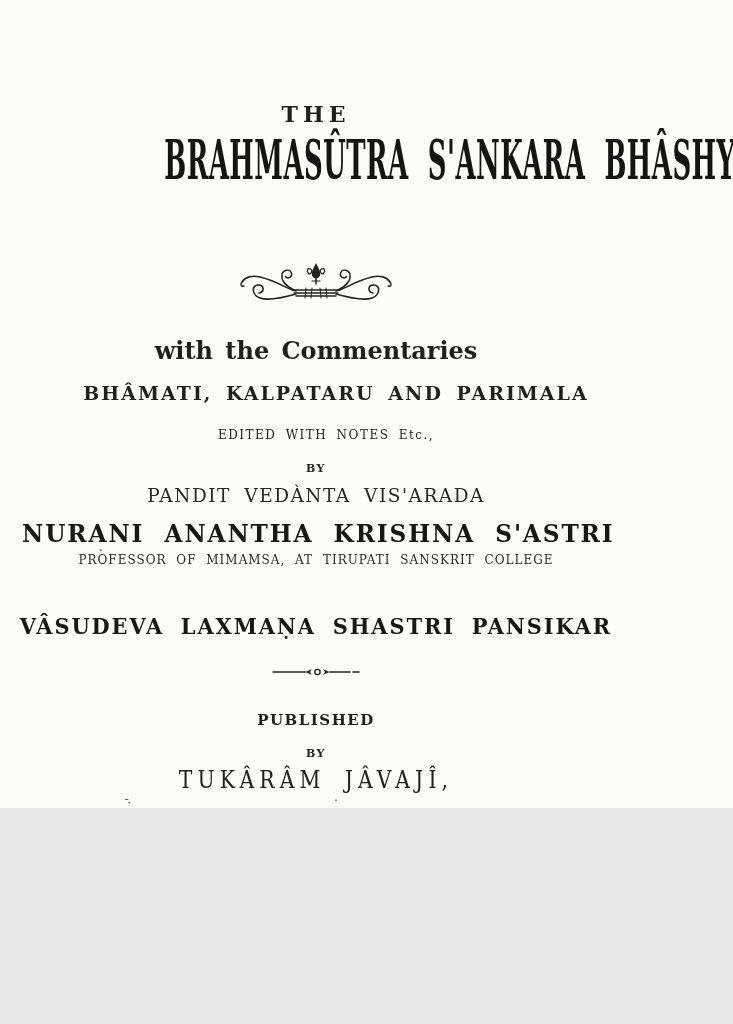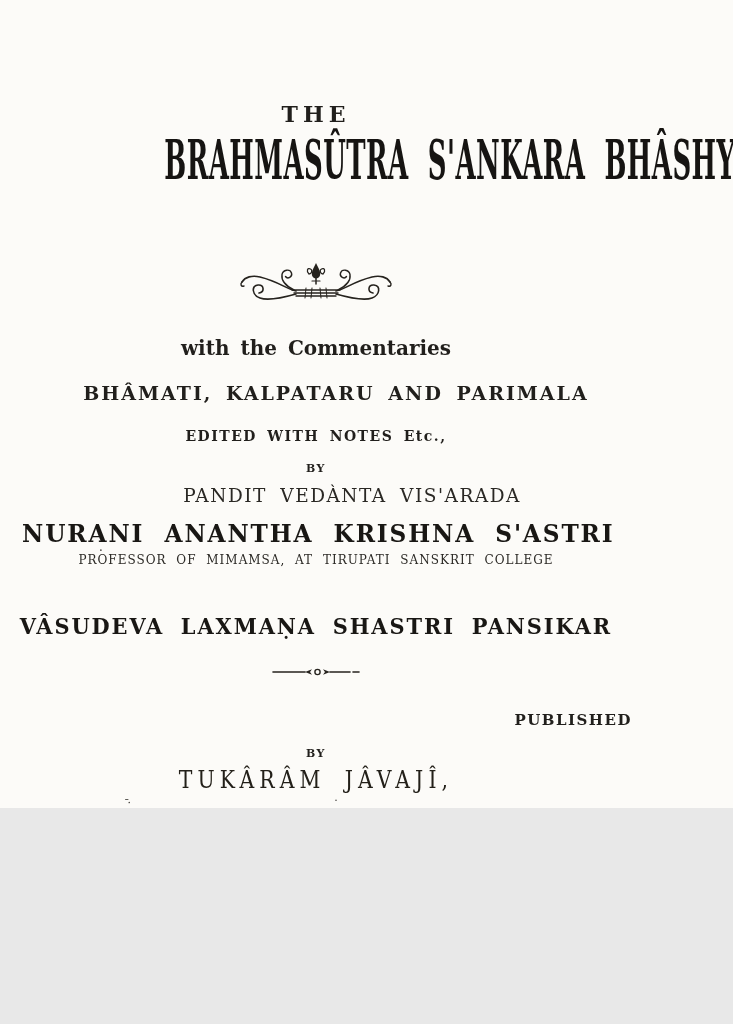--- a/index.html
+++ b/index.html
@@ -20,33 +20,33 @@
   .l-the{top:101px;font-size:22px;font-weight:bold;letter-spacing:5px;}
   .l-main-title{
     top:131px;font-size:54px;font-weight:bold;line-height:58px;
     letter-spacing:1px;word-spacing:20px;
     transform:scaleX(0.48);transform-origin:50% 50%;
     color:#161412;
   }
   .l-portion{top:213px;font-size:20px;font-weight:bold;letter-spacing:2.5px;word-spacing:7px;}
   .l-flourish{top:260px;}
   .l-flourish svg{display:inline-block;}
-  .l-with{top:336px;font-size:20px;font-weight:bold;word-spacing:4px;}
+  .l-with{top:336px;font-size:24px;font-weight:bold;word-spacing:4px;}
   .l-commentaries{top:382px;font-size:19px;font-weight:bold;letter-spacing:2px;word-spacing:5px;padding-left:20px;}
-  .l-edited{top:428px;font-size:14px;font-weight:bold;letter-spacing:1.5px;word-spacing:4px;}
+  .l-edited{top:428px;font-size:12px;font-weight:normal;letter-spacing:1.5px;word-spacing:4px;padding-left:10px;}
   .l-by1{top:462px;font-size:11px;font-weight:bold;letter-spacing:1.5px;}
-  .l-pandit{top:485px;font-size:18.5px;letter-spacing:1.5px;word-spacing:6px;color:#2a2824;padding-left:36px;}
+  .l-pandit{top:485px;font-size:18.5px;letter-spacing:1.5px;word-spacing:6px;color:#2a2824;}
   .l-nurani{top:519px;font-size:25px;font-weight:bold;letter-spacing:2px;word-spacing:11px;
             transform:scaleX(0.93);transform-origin:50% 50%;color:#191714;}
   .l-professor{top:553px;font-size:12px;letter-spacing:1px;word-spacing:5px;color:#2c2a26;}
   .l-and{top:585px;font-size:11px;font-weight:bold;letter-spacing:1.5px;}
   .l-vasudeva{top:613px;font-size:22px;font-weight:bold;letter-spacing:2px;word-spacing:8px;
               transform:scaleX(0.95);transform-origin:50% 50%;color:#191714;}
   .l-divider{top:663px;}
-  .l-published{top:711px;font-size:15px;font-weight:bold;letter-spacing:1.5px;text-align:right;}
+  .l-published{top:711px;font-size:15px;font-weight:bold;letter-spacing:1.5px;}
   .l-by2{top:747px;font-size:11px;font-weight:bold;letter-spacing:1.5px;}
   .l-tukaram{top:766px;font-size:24px;letter-spacing:6px;word-spacing:9px;
              transform:scaleX(0.85);transform-origin:50% 50%;color:#232019;}
   .l-proprietor{
     position:absolute;left:137px;top:807px;width:auto;text-align:center;
     font-size:13px;font-weight:normal;letter-spacing:1.5px;word-spacing:6px;
     white-space:nowrap;color:#26231e;
   }
   .speck{
     position:absolute;font-size:12px;color:#3a3833;text-align:left;width:auto;

